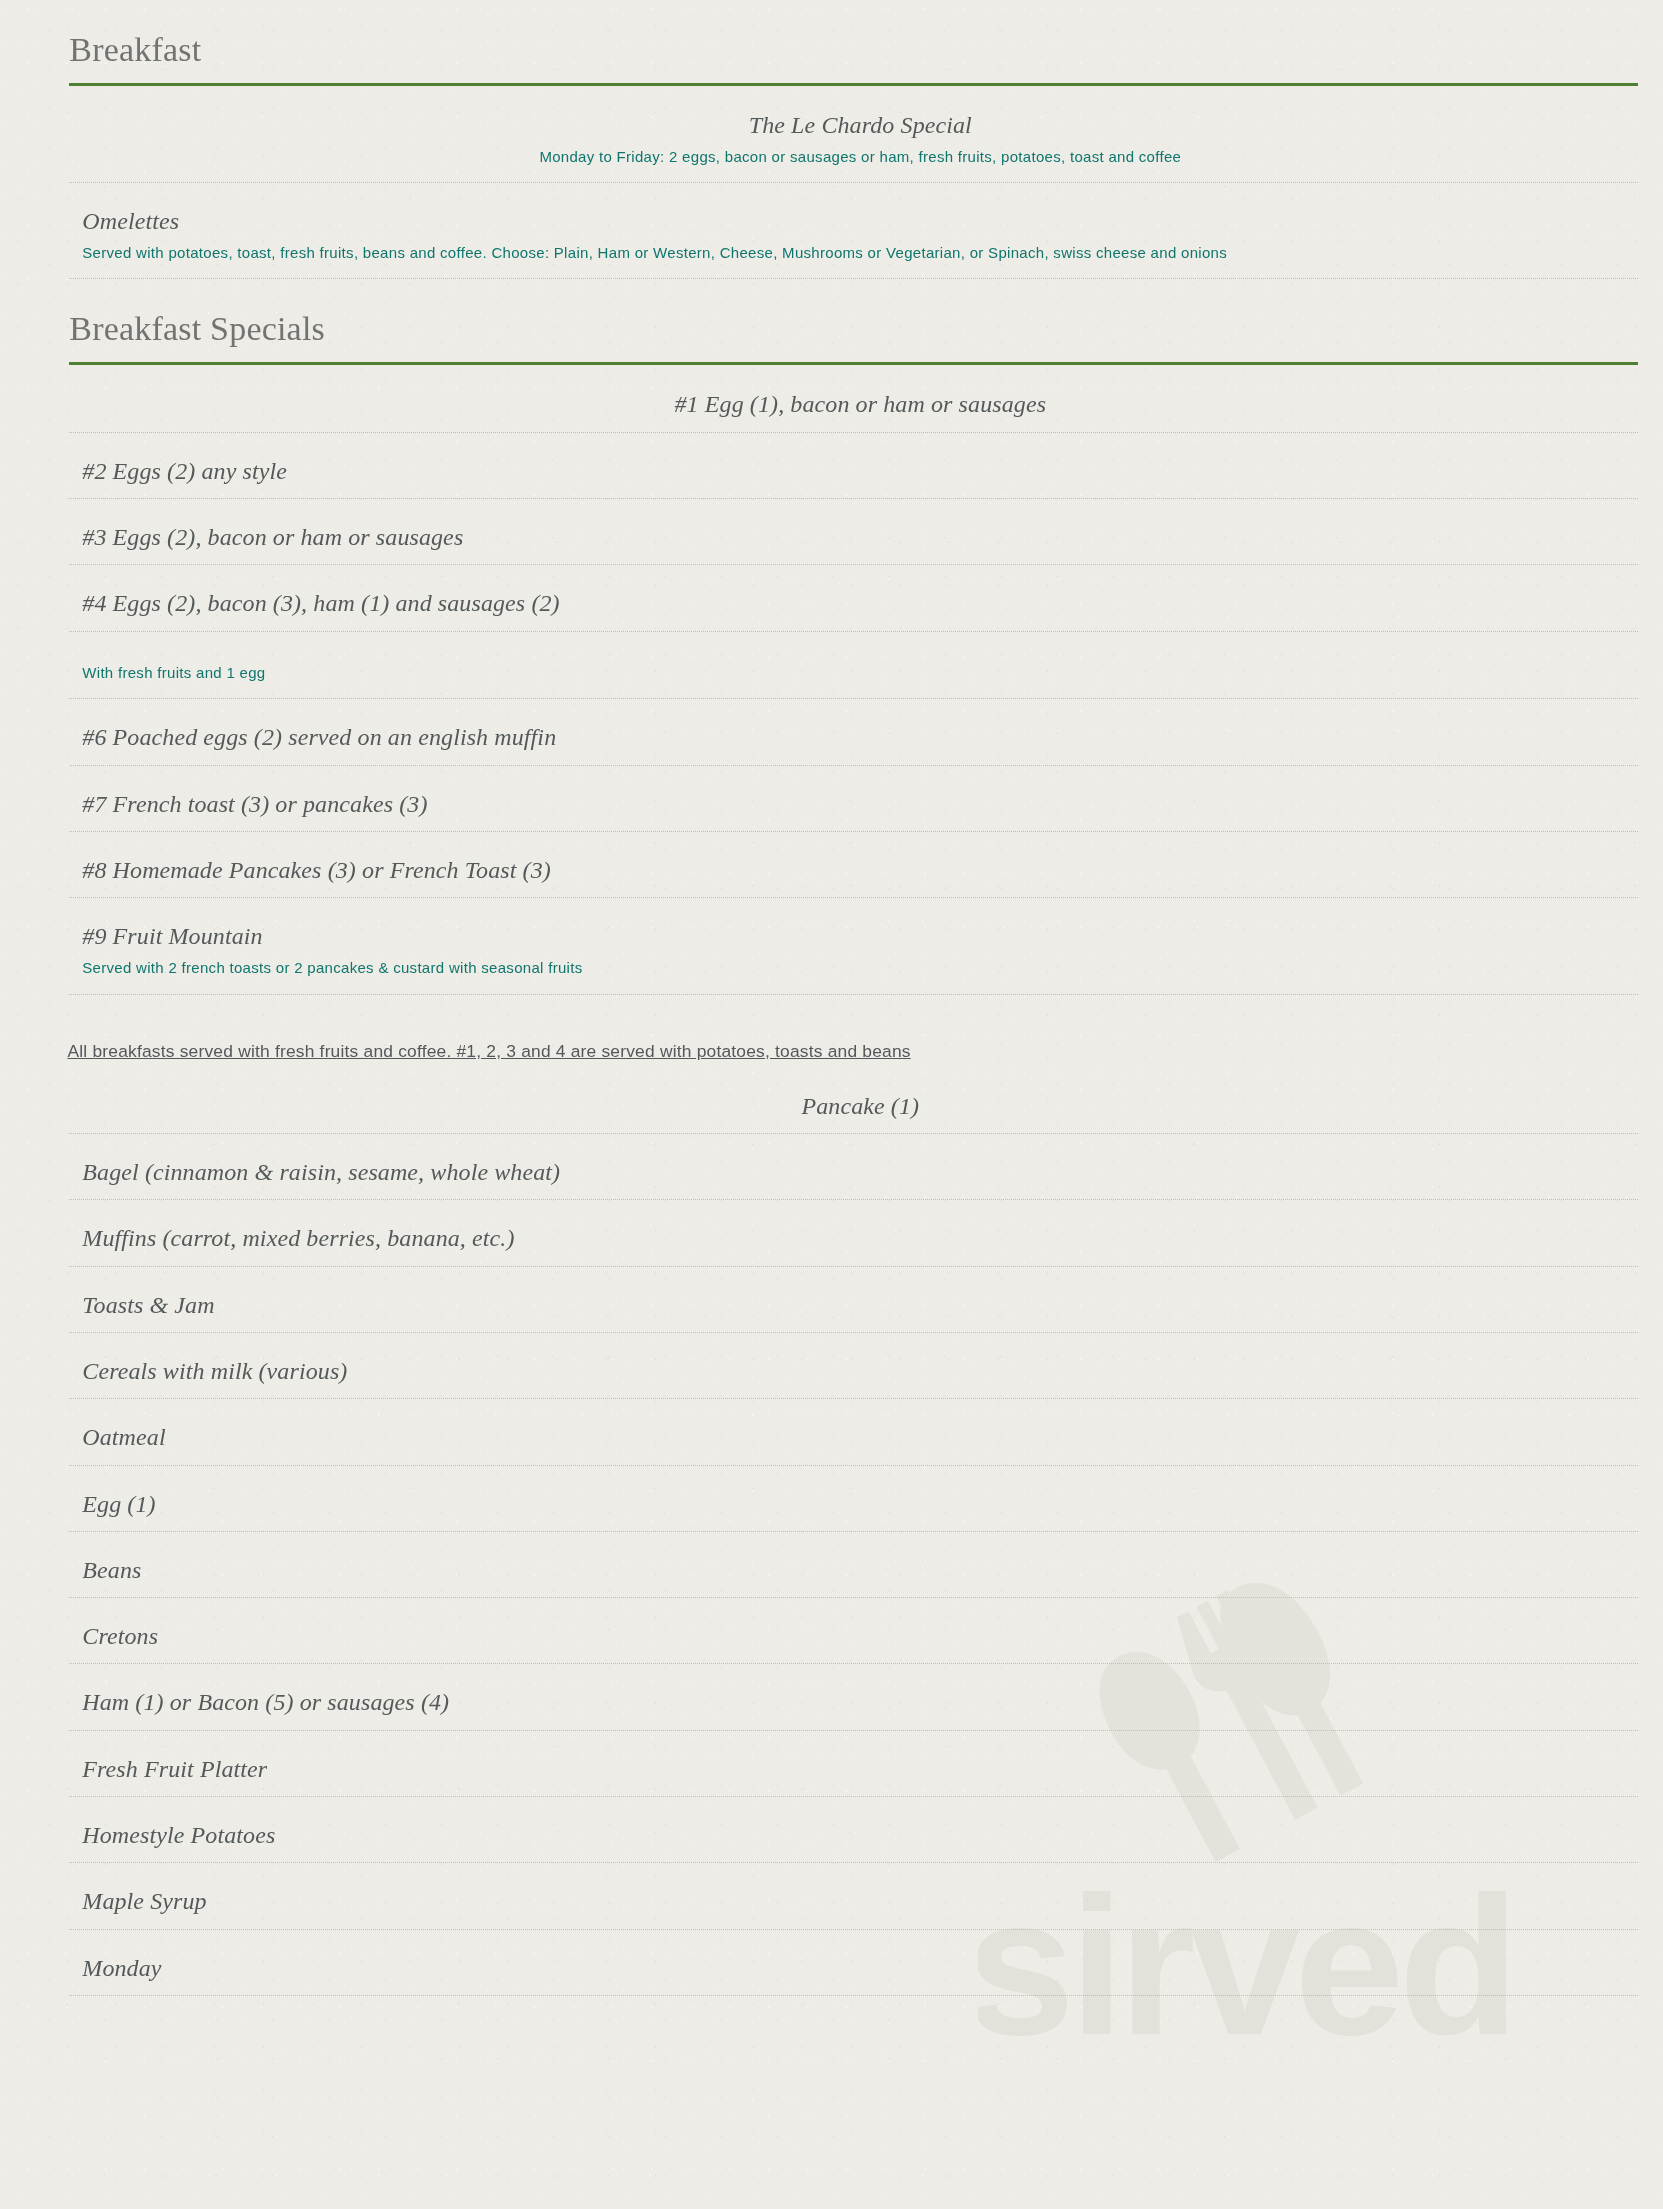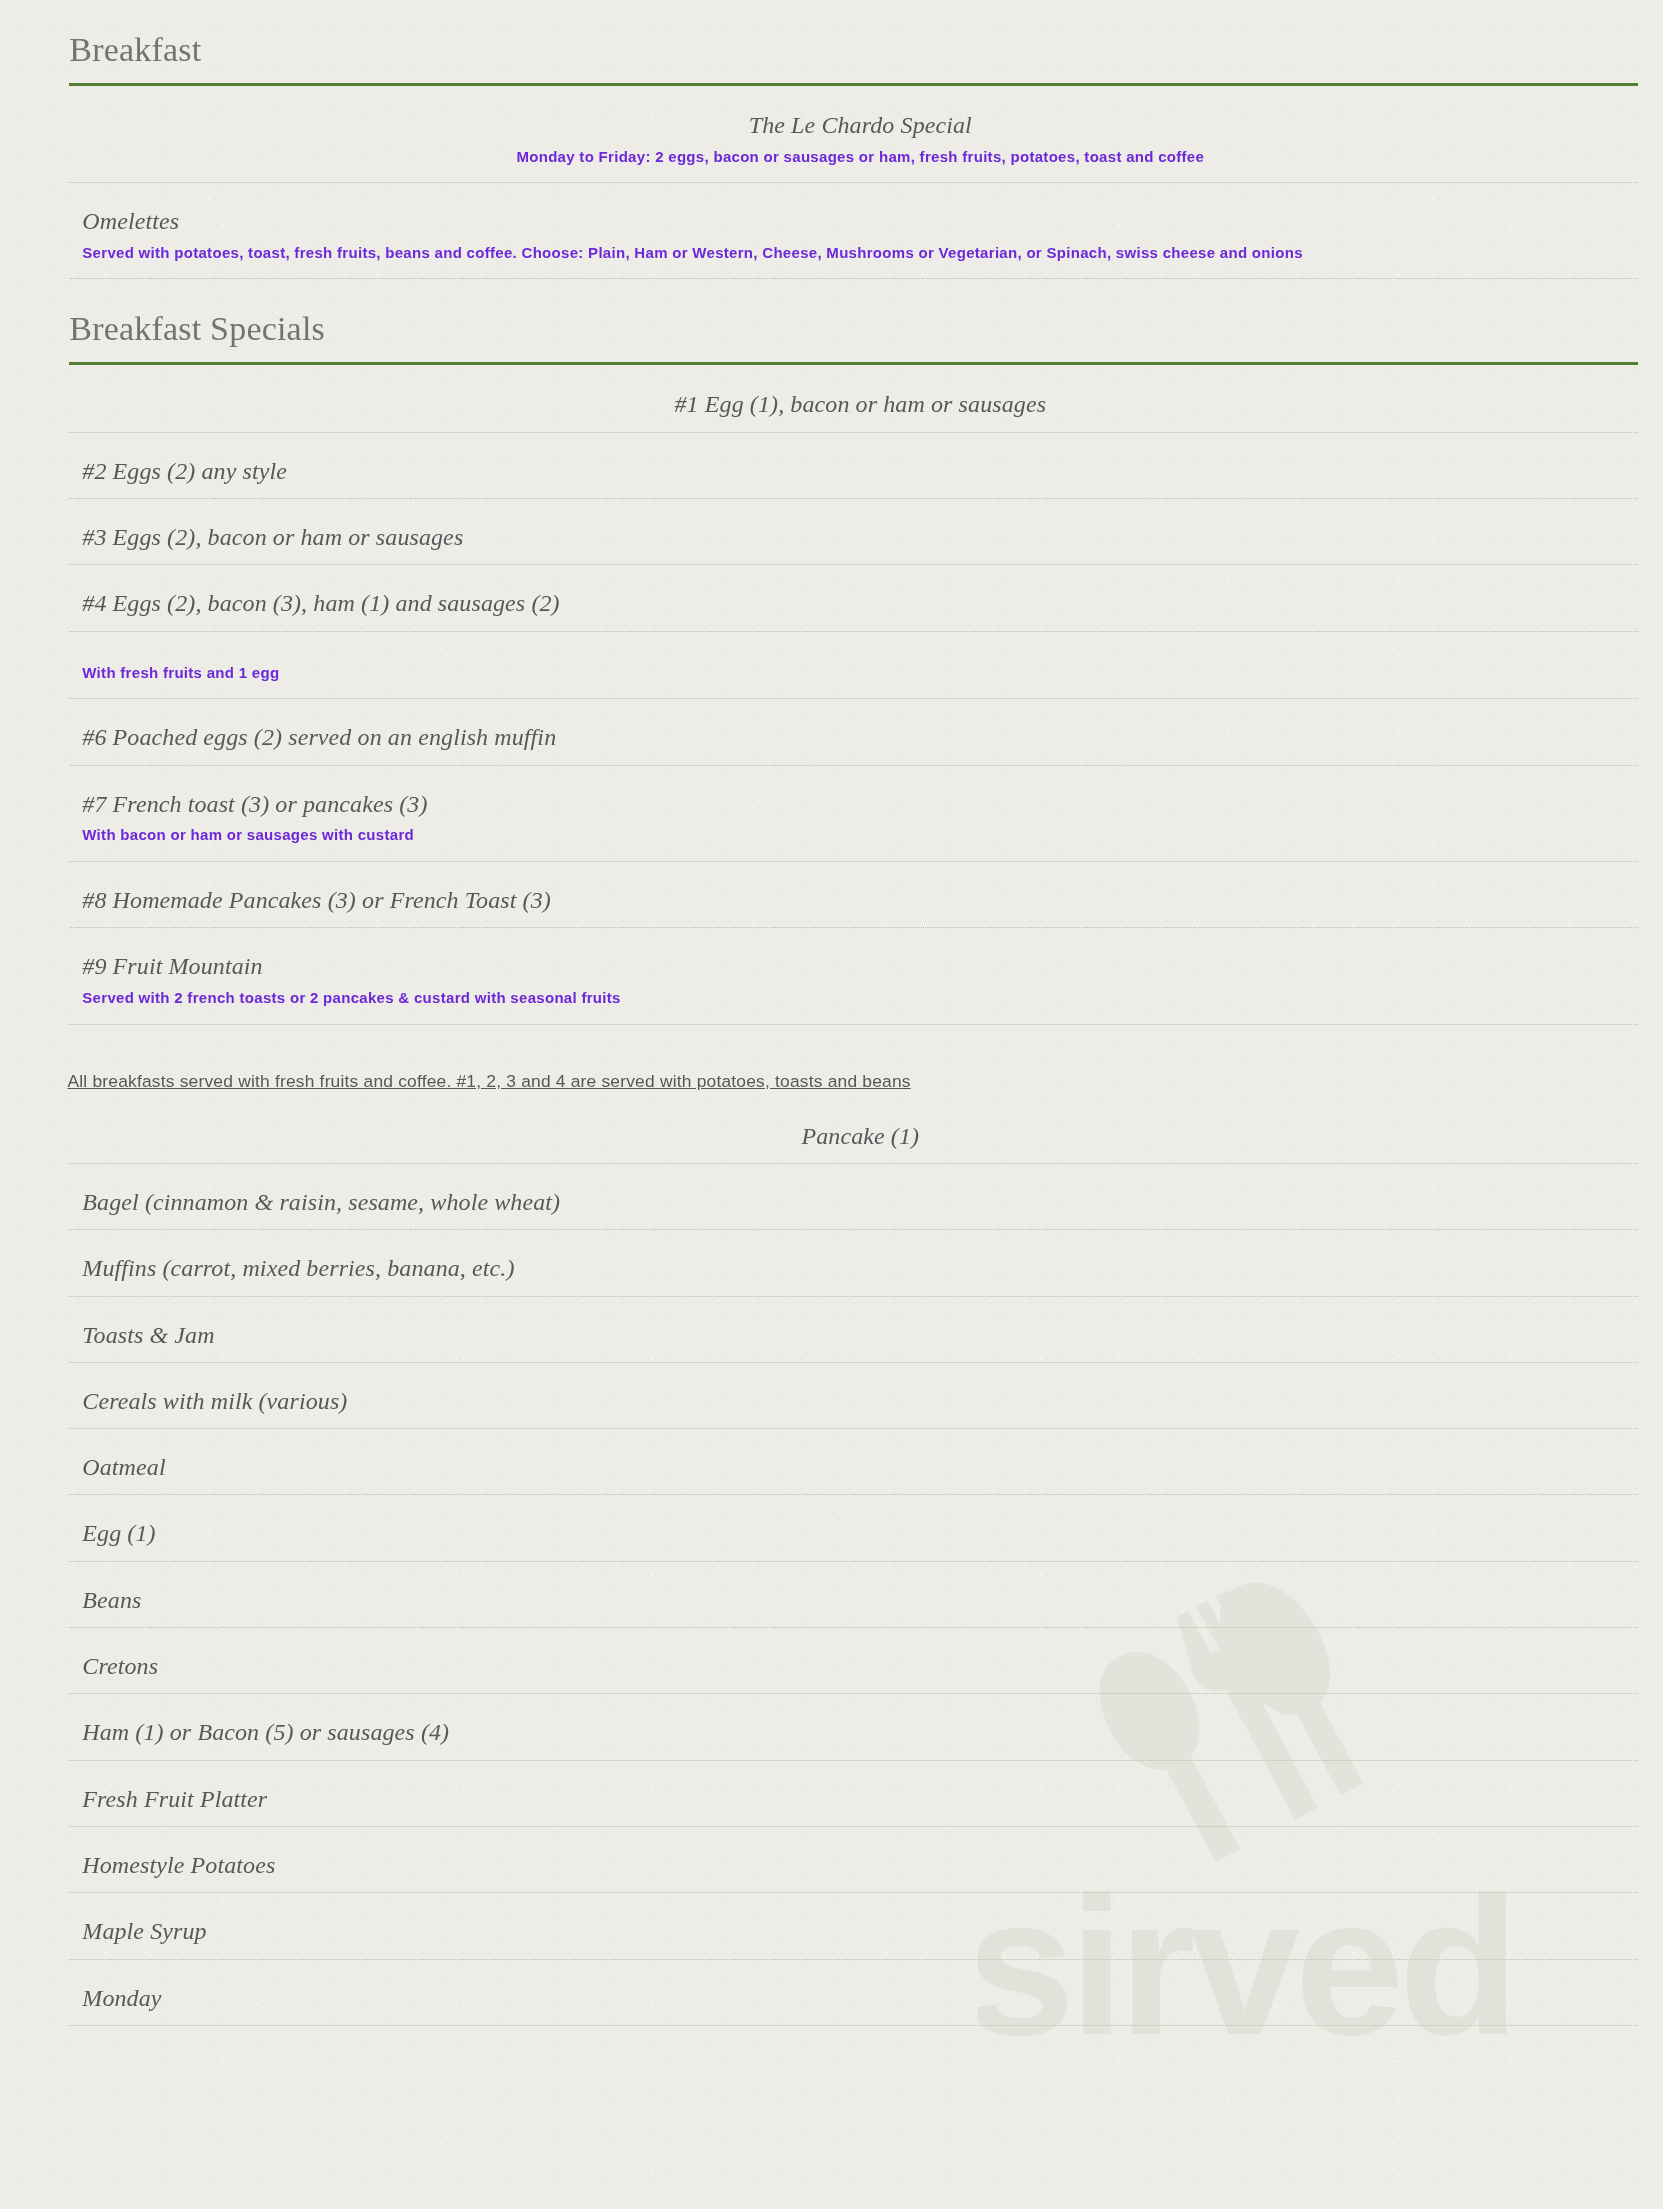--- a/index.html
+++ b/index.html
@@ -92,24 +92,24 @@
     font-style: italic;
     font-weight: 400;
     font-size: 24px;
     line-height: 1.18;
     color: #54595a;
     margin: 0;
     letter-spacing: 0.1px;
   }
   .item-desc {
     font-family: "Liberation Sans", sans-serif;
-    font-weight: 700;
+    font-weight: 400;
     font-size: 15px;
     line-height: 1.45;
-    color: #6d28d9;
+    color: #0f766e;
     margin: 6.4px 0 1.8px 0;
     letter-spacing: 0.3px;
   }
 
   
   .footnote {
     font-family: "Liberation Sans", sans-serif;
     font-size: 17.4px;
     line-height: 1.4;
     color: #55585a;
@@ -206,21 +206,20 @@
           <div class="item-name">#4 Eggs (2), bacon (3), ham (1) and sausages (2)</div>
         </li>
         <li class="item">
           <div class="item-desc">With fresh fruits and 1 egg</div>
         </li>
         <li class="item">
           <div class="item-name">#6 Poached eggs (2) served on an english muffin</div>
         </li>
         <li class="item">
           <div class="item-name">#7 French toast (3) or pancakes (3)</div>
-          <div class="item-desc">With bacon or ham or sausages with custard</div>
         </li>
         <li class="item">
           <div class="item-name">#8 Homemade Pancakes (3) or French Toast (3)</div>
         </li>
         <li class="item">
           <div class="item-name">#9 Fruit Mountain</div>
           <div class="item-desc">Served with 2 french toasts or 2 pancakes &amp; custard with seasonal fruits</div>
         </li>
       </ul>
       <p class="footnote">All breakfasts served with fresh fruits and coffee. #1, 2, 3 and 4 are served with potatoes, toasts and beans</p>

